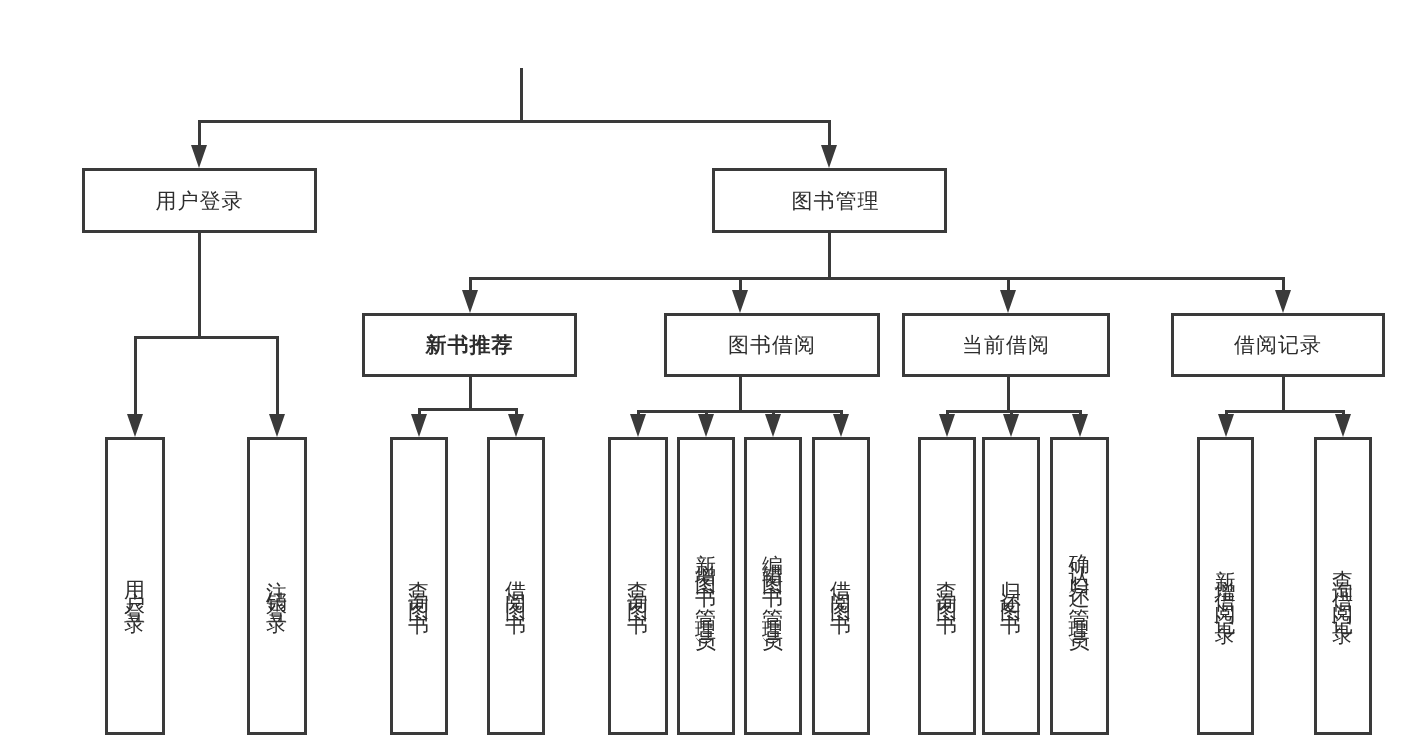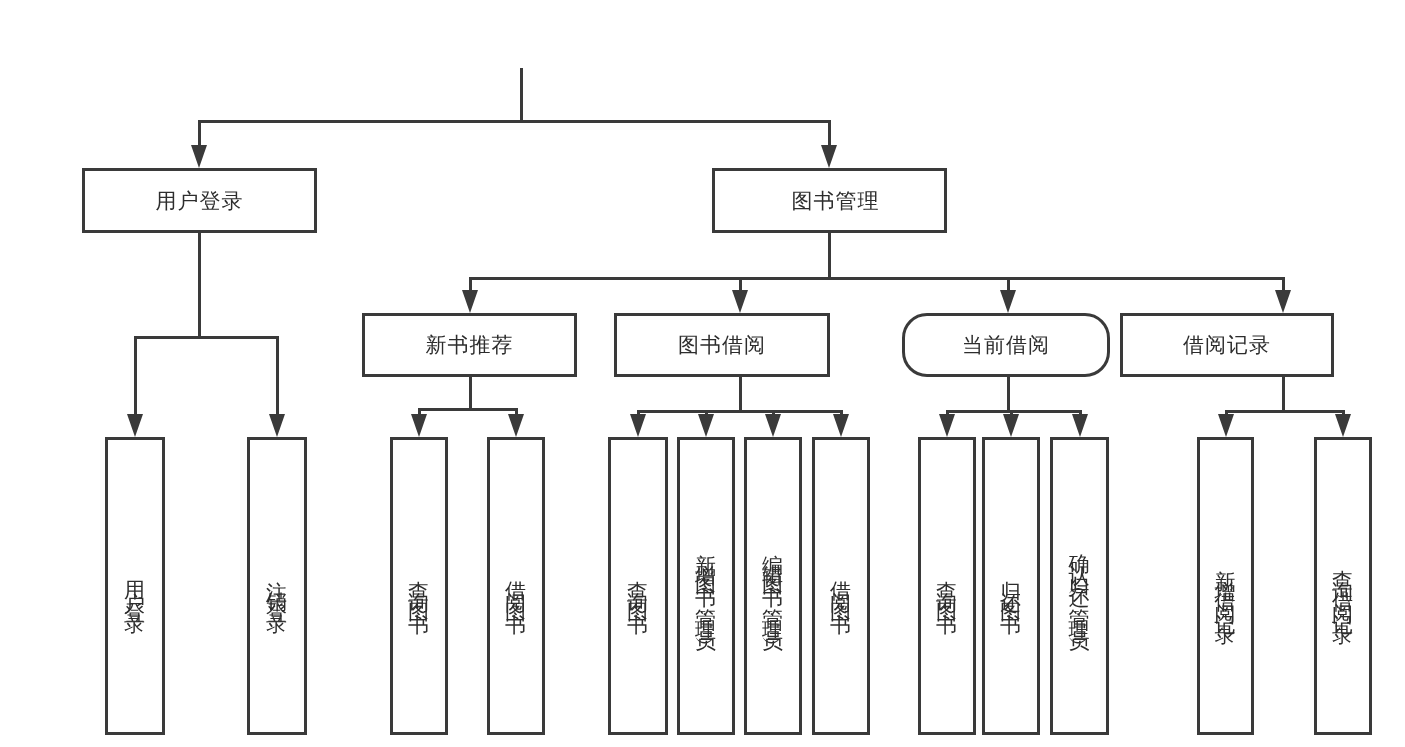--- a/index.html
+++ b/index.html
@@ -68,30 +68,30 @@
 <div id="stage">
 
 
   <div class="node node-h" style="left:82px; top:168px; width:235px; height:65px;">
     <span class="lbl">用户登录</span>
   </div>
   <div class="node node-h" style="left:712px; top:168px; width:235px; height:65px;padding-left:12px;">
     <span class="lbl">图书管理</span>
   </div>
 
-  <div class="node node-h" style="left:362px; top:313px; width:215px; height:64px;">
+  <div class="node node-h" style="left:362px; top:313px; width:215px; height:64px;font-weight:bold;">
     <span class="lbl">新书推荐</span>
   </div>
-  <div class="node node-h" style="left:614px; top:313px; width:216px; height:64px;">
+  <div class="node node-h" style="left:664px; top:313px; width:216px; height:64px;">
     <span class="lbl">图书借阅</span>
   </div>
-  <div class="node node-h" style="left:902px; top:313px; width:208px; height:64px;border-radius:25px;">
+  <div class="node node-h" style="left:902px; top:313px; width:208px; height:64px;">
     <span class="lbl">当前借阅</span>
   </div>
-  <div class="node node-h" style="left:1120px; top:313px; width:214px; height:64px;">
+  <div class="node node-h" style="left:1171px; top:313px; width:214px; height:64px;">
     <span class="lbl">借阅记录</span>
   </div>
 
   <div class="node node-v" style="left:105px; top:437px; width:60px; height:298px;">
     <span class="lbl">用户登录</span>
   </div>
   <div class="node node-v" style="left:247px; top:437px; width:60px; height:298px;">
     <span class="lbl">注销登录</span>
   </div>
 

